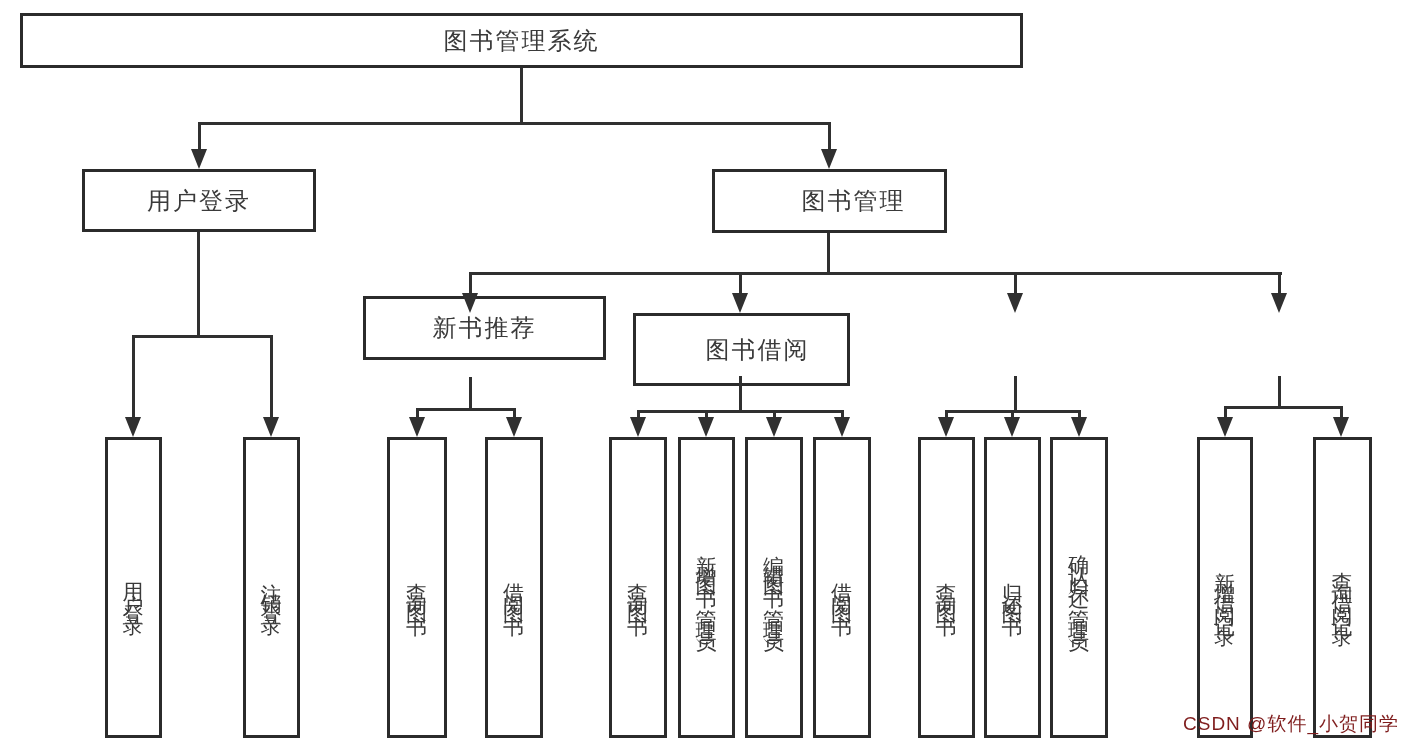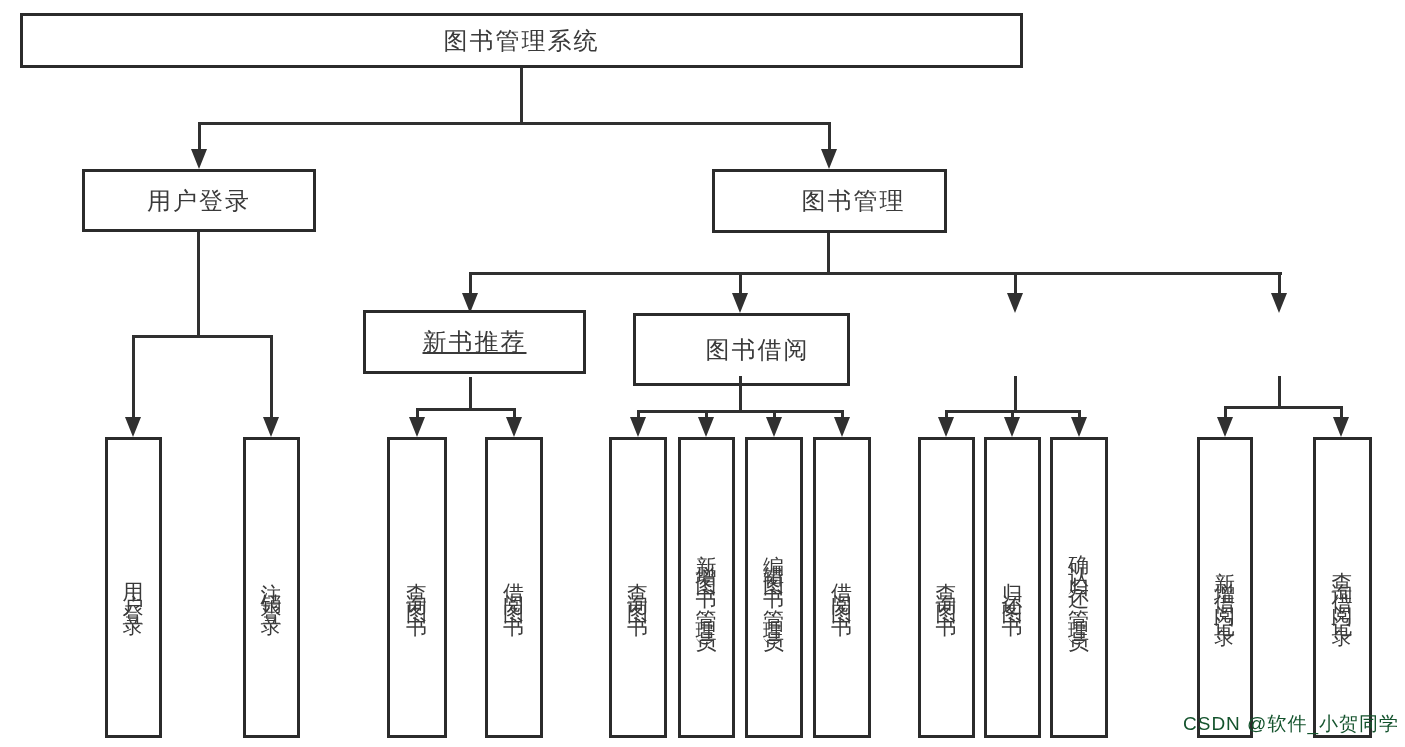--- a/index.html
+++ b/index.html
@@ -17,40 +17,40 @@
     font-size:21px;letter-spacing:11px;line-height:1;white-space:nowrap;
   }
   .ln{position:absolute;background:#303030;}
   .ah{
     position:absolute;width:0;height:0;
     border-left:8px solid transparent;border-right:8px solid transparent;
     border-top:20px solid #303030;
   }
   .watermark{
     position:absolute;left:1183px;top:711px;font-size:19px;letter-spacing:1px;
-    color:#14532d;white-space:nowrap;
+    color:#7f1d1d;white-space:nowrap;
   }
 </style>
 </head>
 <body>
 
 <div class="canvas">
 
   <div class="node h" style="left:20px;top:13px;width:1003px;height:55px;">
     <span>图书管理系统</span>
   </div>
 
   <div class="node h" style="left:82px;top:169px;width:234px;height:63px;">
     <span>用户登录</span>
   </div>
   <div class="node h" style="left:712px;top:169px;width:235px;height:64px;padding-left:48px;">
     <span>图书管理</span>
   </div>
 
-  <div class="node h" style="left:363px;top:310px;width:223px;height:64px;text-decoration:underline;">
+  <div class="node h" style="left:363px;top:296px;width:243px;height:64px;">
     <span>新书推荐</span>
   </div>
   <div class="node h" style="left:633px;top:313px;width:217px;height:73px;padding-left:32px;">
     <span>图书借阅</span>
   </div>
 
   <div class="node v" style="left:105px;top:437px;width:57px;height:301px;">
     <span>用户登录</span>
   </div>
   <div class="node v" style="left:243px;top:437px;width:57px;height:301px;">

